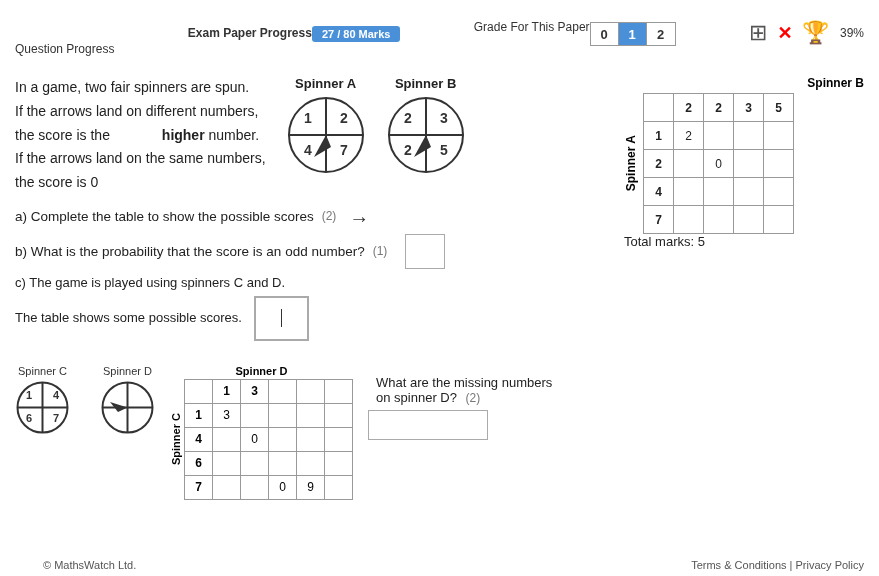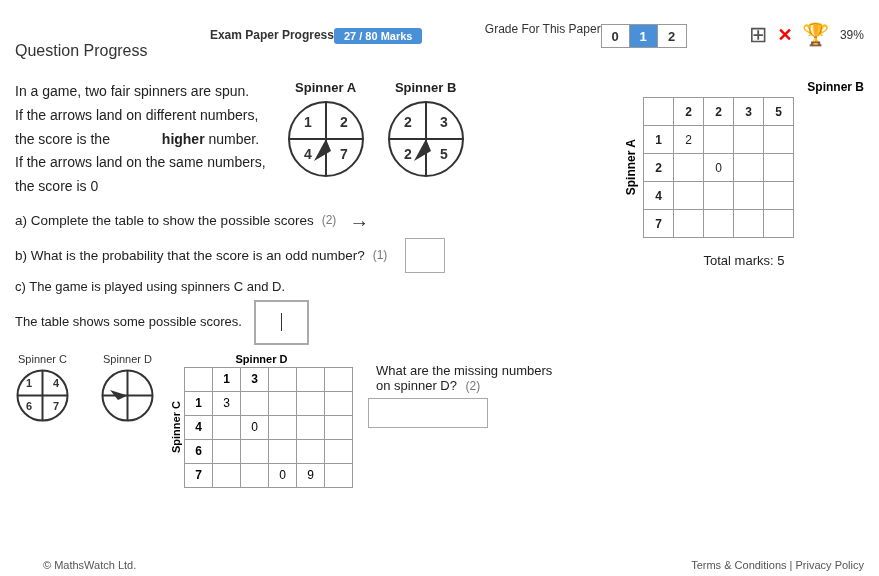--- a/index.html
+++ b/index.html
@@ -20,21 +20,21 @@
     }
     
     .header {
       display: flex;
       align-items: center;
       justify-content: space-between;
       margin-bottom: 15px;
       padding-bottom: 5px;
     }
     .question-progress {
-      font-size: 16px;
+      font-size: 12px;
       color: #333;
       margin-top: 32px;
     }
     .exam-progress {
       display: flex;
       align-items: center;
       font-size: 12px;
       color: #333;
       font-weight: bold;
     }
@@ -230,22 +230,21 @@
     }
     .what-missing {
       font-size: 13px;
       color: #222;
       margin-left: 8px;
       margin-top: 10px;
     }
     .total-marks {
       font-size: 13px;
       color: #222;
-      text-align: center;
-      margin-top: 15px;
+      text-align: left;
     }
     .footer {
       position: absolute;
       bottom: 5px;
       left: 15px;
       right: 15px;
       display: flex;
       justify-content: space-between;
       font-size: 11px;
       color: #555;
@@ -379,21 +378,21 @@
           <span>c) The game is played using spinners C and D.</span>
         </div>
         <div class="question-c">
           <span>   The table shows some possible scores.</span>
           <div class="answer-box-tall" style="margin-left:8px; display:inline-flex; align-items:center; justify-content:center;">
             <span class="cursor-line"></span>
           </div>
         </div>
       </div>
 
-      <div style="display:flex; align-items:flex-start; gap:10px; margin-top:8px;">
+      <div style="display:flex; align-items:flex-start; gap:10px; margin-top:24px;">
 
         <div style="display:flex; gap:30px; margin-right:5px;">
           <div style="display:flex; flex-direction:column; align-items:center;">
             <div class="spinner-small-label">Spinner C</div>
             <div class="spinner-circle-sm">
               <svg viewBox="0 0 55 55">
                 <circle cx="27.5" cy="27.5" r="25" fill="white" stroke="#333" stroke-width="2"></circle>
                 <line x1="27.5" y1="2.5" x2="27.5" y2="52.5" stroke="#333" stroke-width="2"></line>
                 <line x1="2.5" y1="27.5" x2="52.5" y2="27.5" stroke="#333" stroke-width="2"></line>
                 <text x="14" y="19" text-anchor="middle" font-size="11" font-weight="bold" fill="#333">1</text>

